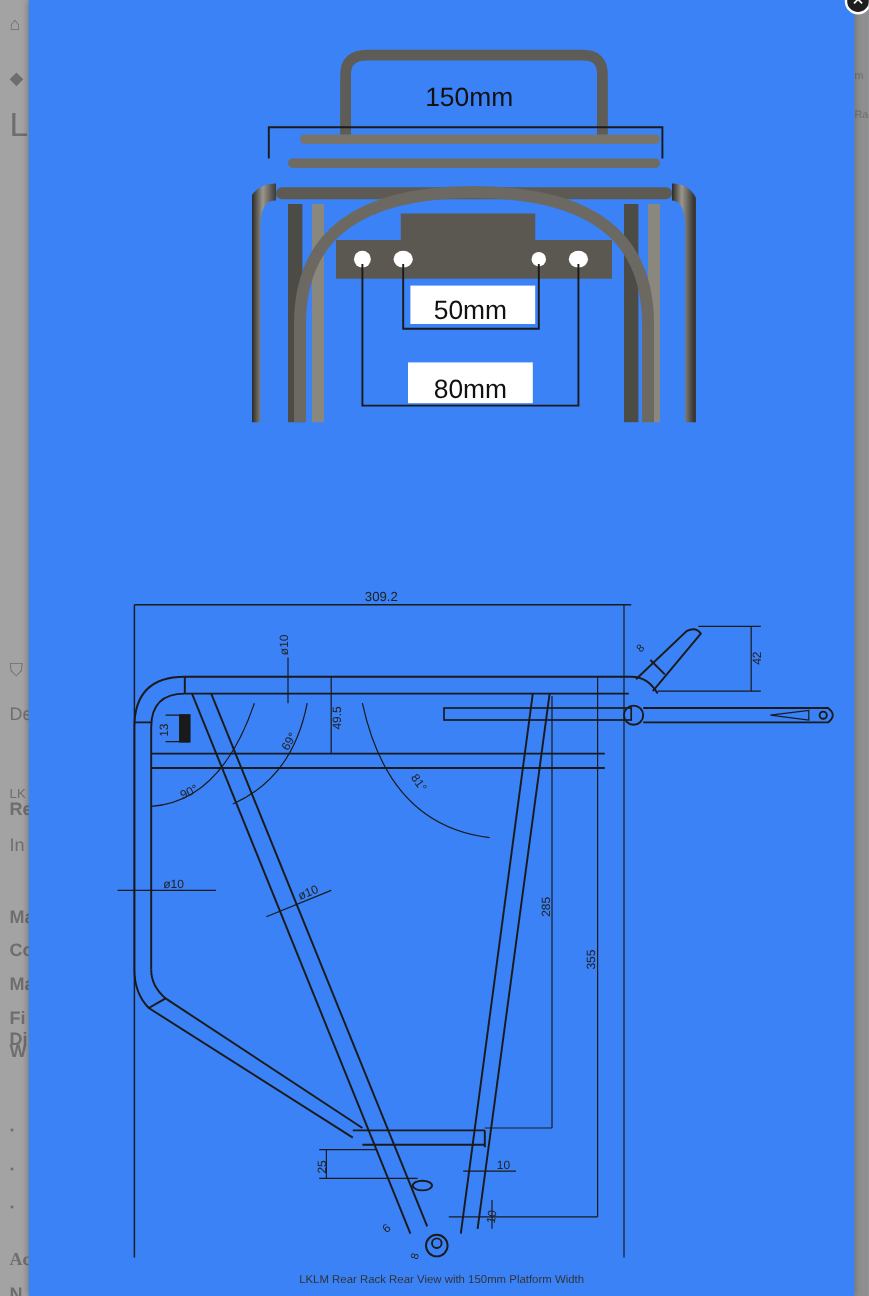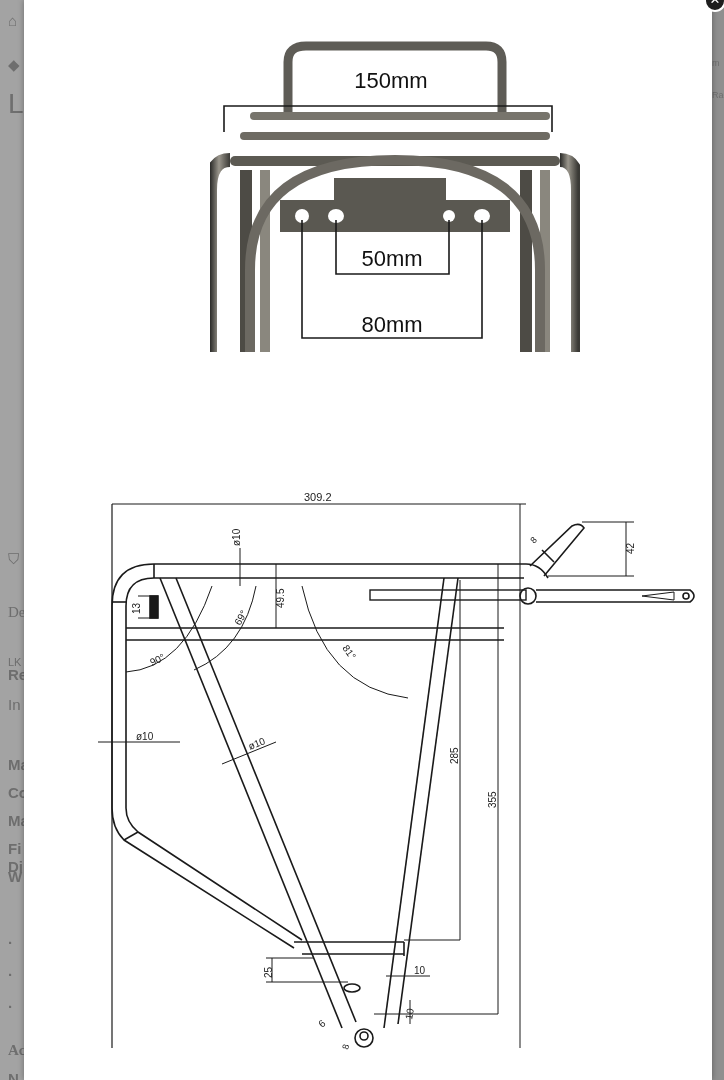--- a/index.html
+++ b/index.html
@@ -5,37 +5,37 @@
   html, body { margin:0; padding:0; }
   body { width:724px; height:1080px; position:relative; overflow:hidden; background:#9c9c9c; font-family:"Liberation Sans", sans-serif; }
   
   .bg-page { position:absolute; inset:0; background:#a3a3a3; color:#6a6a6a; }
   .bg-left { position:absolute; left:0; top:0; width:24px; height:1080px; overflow:hidden; }
   .bg-left .t { position:absolute; left:8px; white-space:nowrap; font-size:15px; color:#6e6e6e; }
   .bg-left .b { font-weight:bold; }
   .bg-right { position:absolute; right:0; top:0; width:12px; height:1080px; background:#8f8f8f; overflow:hidden; }
   .bg-right .t { position:absolute; left:0; white-space:nowrap; font-size:9px; color:#6e6e6e; }
   
-  .modal { position:absolute; left:24px; top:0; width:688px; height:1080px; background:#ffffff; box-shadow:0 0 6px rgba(0,0,0,0.35); }
+  .modal { position:absolute; left:24px; top:0; width:688px; height:1080px; background:#3b82f6; box-shadow:0 0 6px rgba(0,0,0,0.35); }
   .close-btn { position:absolute; left:704px; top:-10px; width:22px; height:22px; border-radius:50%; background:#1e1e1e; border:2px solid #fff; box-sizing:border-box; color:#fff; font-size:13px; line-height:16px; text-align:center; cursor:pointer; z-index:5; }
   .photo { position:absolute; left:186px; top:40px; width:370px; height:312px; }
   .drawing { position:absolute; left:70px; top:488px; width:610px; height:570px; }
   .caption { position:absolute; left:0; width:100%; top:1061px; text-align:center; font-size:9.5px; color:#333; }
   svg text { font-family:"Liberation Sans", sans-serif; }
 </style>
 </head>
 <body>
 
 <div class="bg-page">
   <div class="bg-left" id="bg-left">
       <span class="t" style="top: 12px;">⌂</span>
       <span class="t" style="top: 56px;">◆</span>
       <span class="t" style="top: 88px; font-size: 28px;">L</span>
       <span class="t" style="top: 550px;">⛉</span>
-      <span class="t" style="top: 604px; font-family: Liberation Serif, serif;">De</span>
+      <span class="t" style="top: 587px;">De</span>
       <span class="t" style="top: 641px; font-size: 11px; margin-top: 15px;">LK</span>
       <span class="t" style="top: 666px; font-weight: bold;">Re</span>
       <span class="t" style="top: 696px;">In</span>
       <span class="t b" style="top: 756px;">Ma</span>
       <span class="t b" style="top: 784px;">Co</span>
       <span class="t b" style="top: 812px;">Ma</span>
       <span class="t b" style="top: 840px;">Fi</span>
       <span class="t b" style="top: 868px;">W</span>
       <span class="t b" style="top: 858px;">Di</span>
       <span class="t b" style="top: 934px;">·</span>
@@ -183,17 +183,18 @@
     <line x1="172" y1="494" x2="254" y2="494" stroke-width="1"></line>
     <text x="178" y="490" font-size="10" fill="#222" stroke="none" transform="rotate(-90 178 490)">25</text>
     <line x1="292" y1="488" x2="336" y2="488" stroke-width="1"></line>
     <text x="320" y="486" font-size="10" fill="#222" stroke="none">10</text>
     <line x1="316" y1="512" x2="316" y2="536" stroke-width="1"></line>
     <text x="318" y="532" font-size="10" fill="#222" stroke="none" transform="rotate(-80 318 532)">10</text>
     <text x="228" y="540" font-size="10" fill="#222" stroke="none" transform="rotate(-40 228 540)">6</text>
     <text x="254" y="562" font-size="9" fill="#222" stroke="none" transform="rotate(-75 254 562)">8</text>
   </svg>
 
+  <div class="caption">LKLM Rear Rack Rear View with 150mm Platform Width</div>
 </div>
 
 <div class="close-btn">
   <span>✕</span>
 </div>
 
 </body></html>

